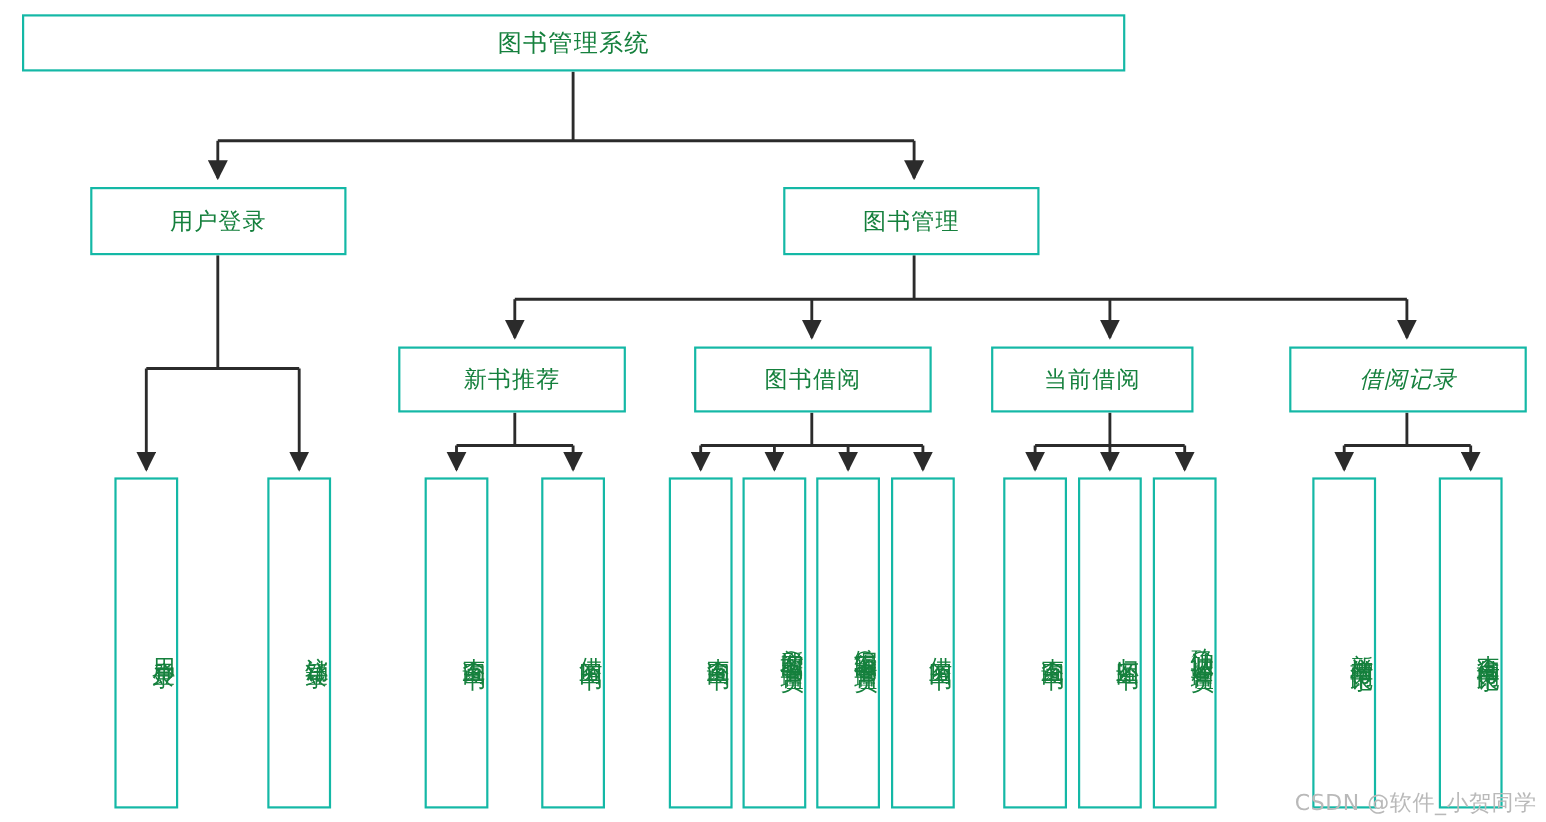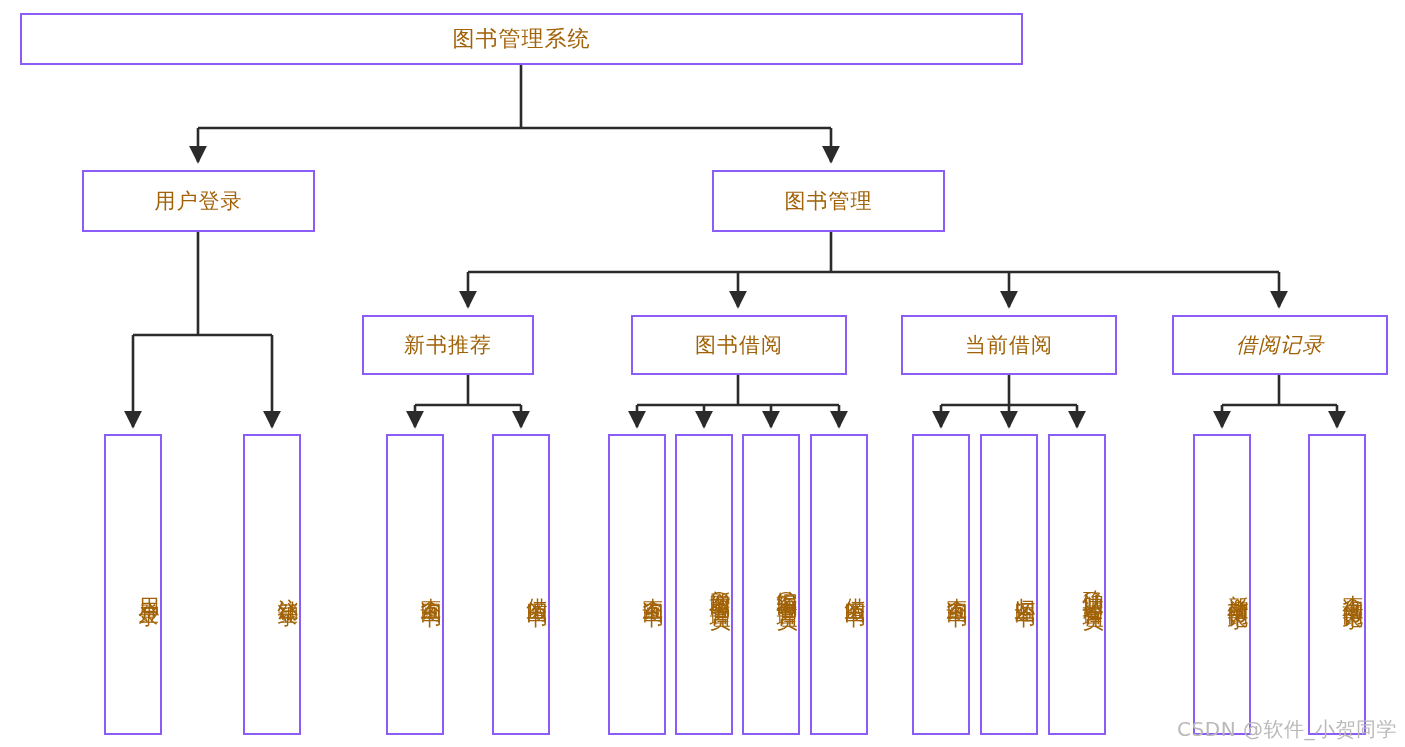--- a/index.html
+++ b/index.html
@@ -22,25 +22,25 @@
     left: 0;
     top: 0;
     width: 1405px;
     height: 747px;
     pointer-events: none;
   }
   .node {
     position: absolute;
     box-sizing: border-box;
     background: #ffffff;
-    border: 2px solid #8b5cf6;
+    border: 2px solid #14b8a6;
     display: flex;
     align-items: center;
     justify-content: center;
-    color: #a16207;
+    color: #15803d;
   }
   .node-h {
     font-size: 21px;
     letter-spacing: 1px;
     white-space: nowrap;
   }
   .node-root {
     font-size: 22px;
   }
   .node-v {
@@ -124,23 +124,23 @@
       <path d="M 1222 405 L 1222 427" marker-end="url(#arrow)"></path>
       <path d="M 1337 405 L 1337 427" marker-end="url(#arrow)"></path>
     </g>
   </svg>
 
   <div class="node node-h node-root" style="left:20px; top:13px; width:1003px; height:52px;">图书管理系统</div>
 
   <div class="node node-h" style="left:82px; top:170px; width:233px; height:62px;">用户登录</div>
   <div class="node node-h" style="left:712px; top:170px; width:233px; height:62px;">图书管理</div>
 
-  <div class="node node-h" style="left:362px; top:315px; width:172px; height:60px;">新书推荐</div>
+  <div class="node node-h" style="left:362px; top:315px; width:207px; height:60px;">新书推荐</div>
   <div class="node node-h" style="left:631px; top:315px; width:216px; height:60px;">图书借阅</div>
-  <div class="node node-h" style="left:901px; top:315px; width:216px; height:60px;">当前借阅</div>
+  <div class="node node-h" style="left:901px; top:315px; width:184px; height:60px;">当前借阅</div>
   <div class="node node-h" style="left:1172px; top:315px; width:216px; height:60px;font-style:italic;">借阅记录</div>
 
   <div class="node node-v" style="left:104px; top:434px; width:58px; height:301px;">
     <span class="leaf-label">用户登录</span>
   </div>
   <div class="node node-v" style="left:243px; top:434px; width:58px; height:301px;">
     <span class="leaf-label">注销登录</span>
   </div>
 
   <div class="node node-v" style="left:386px; top:434px; width:58px; height:301px;">

